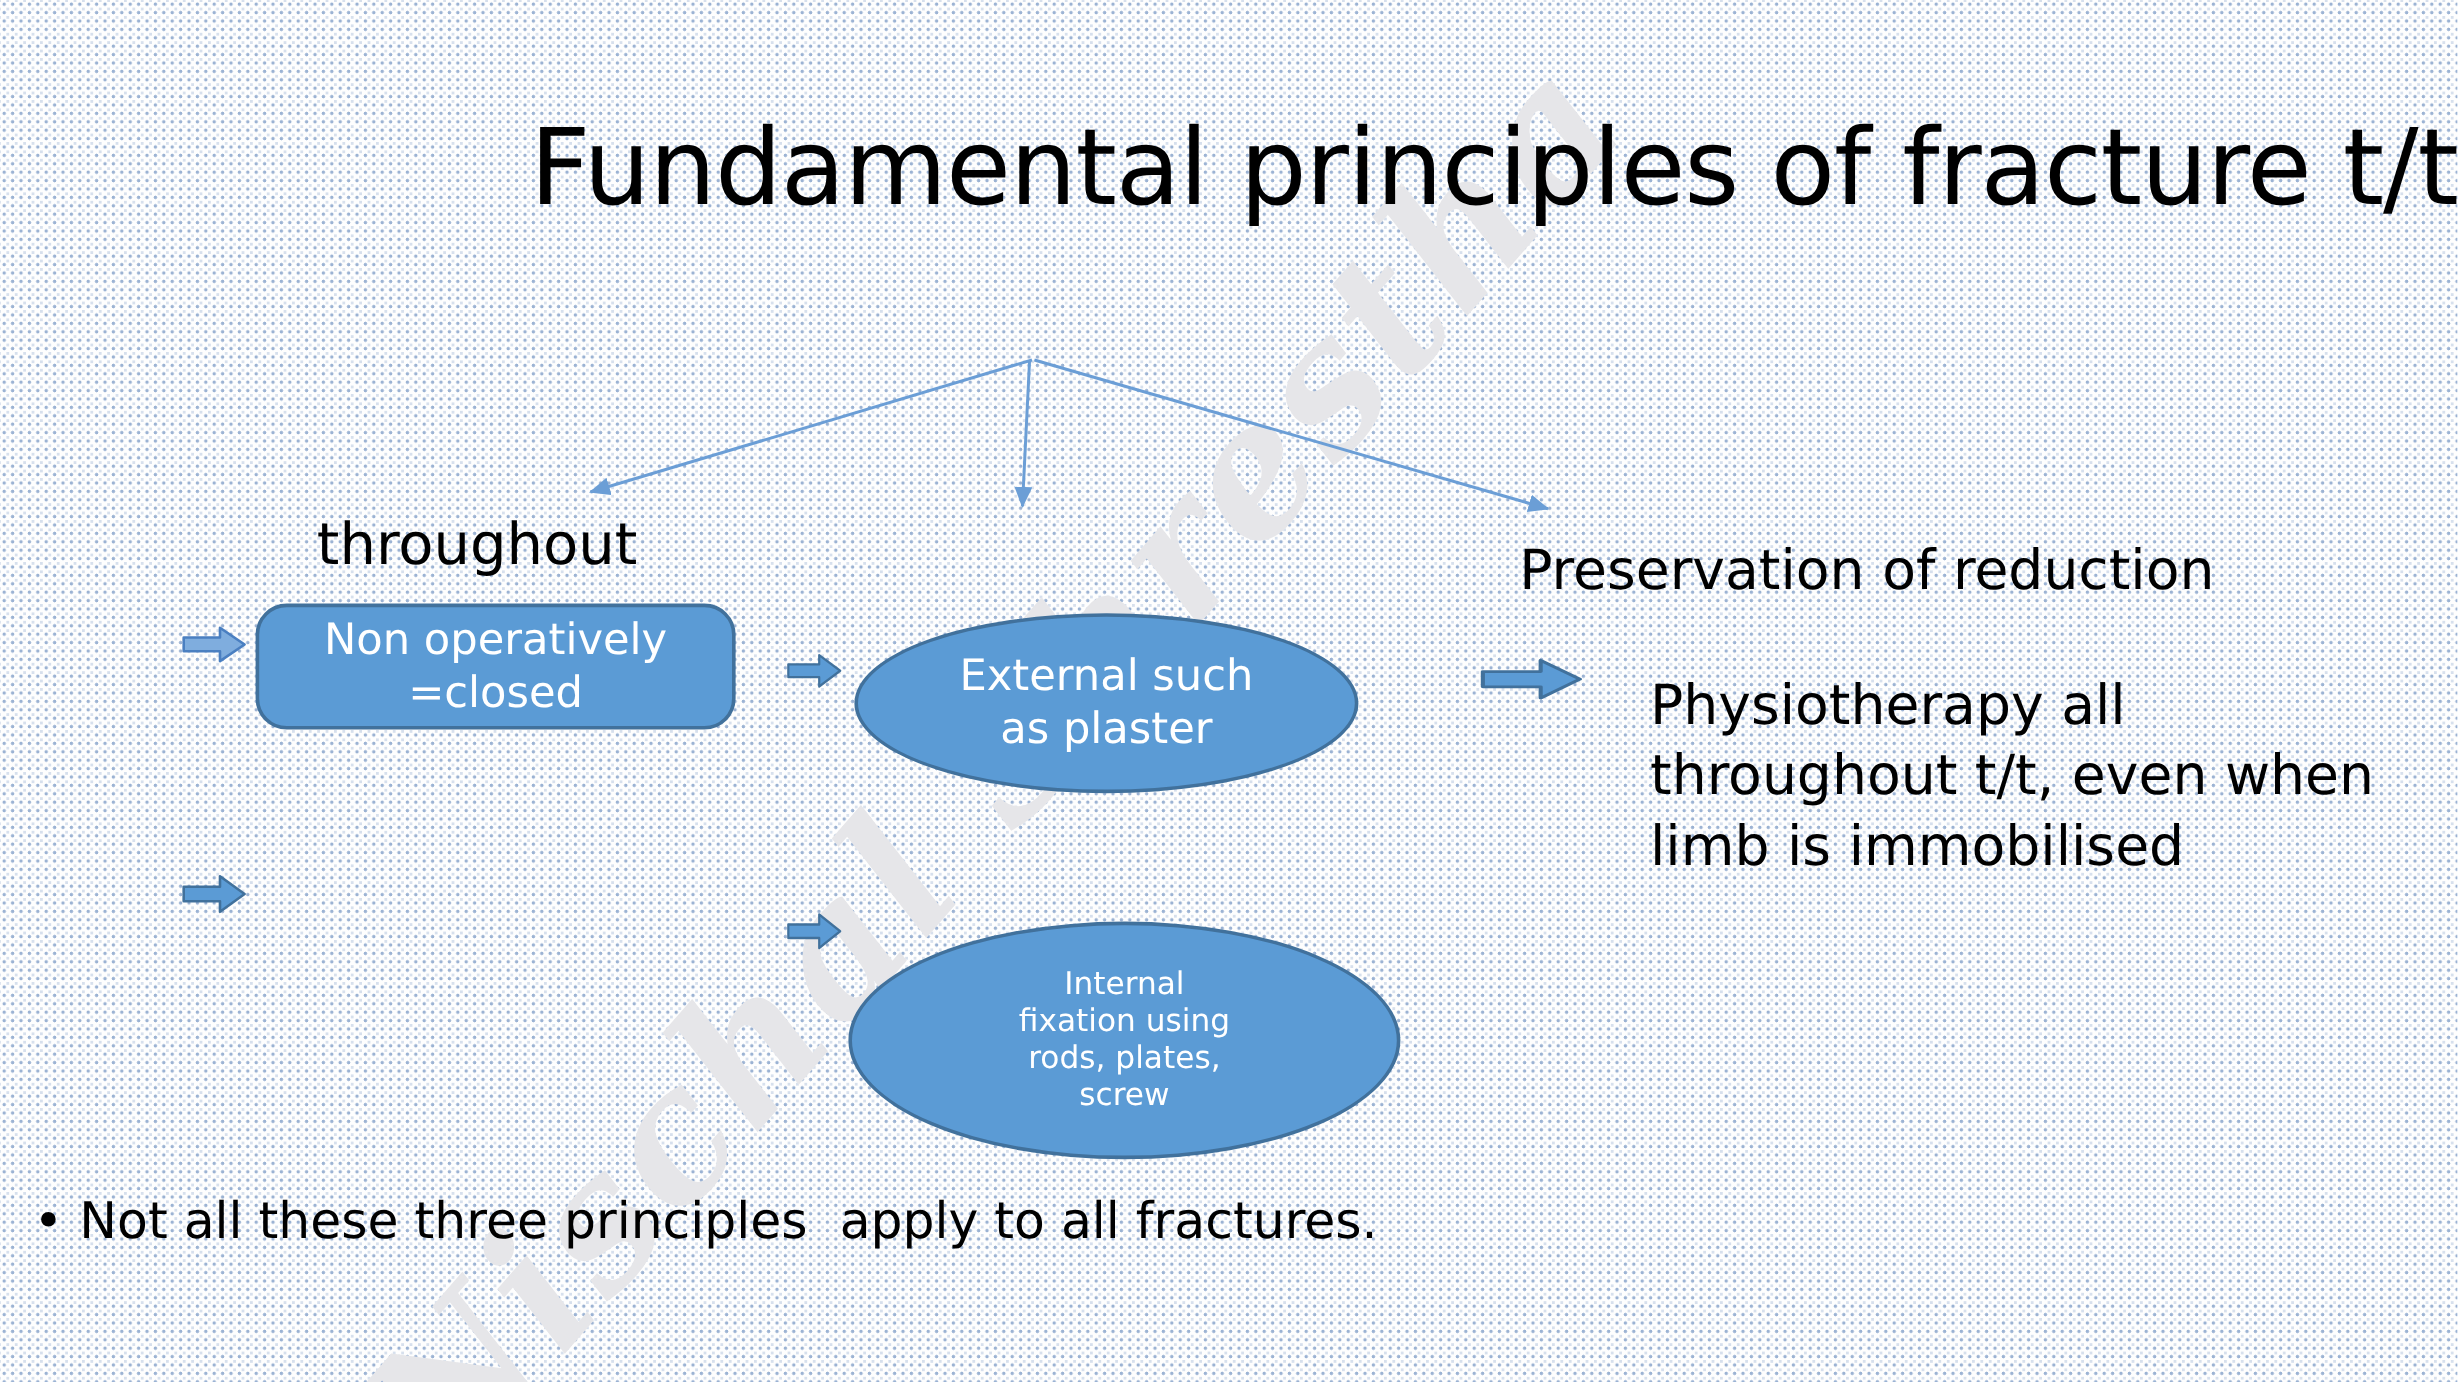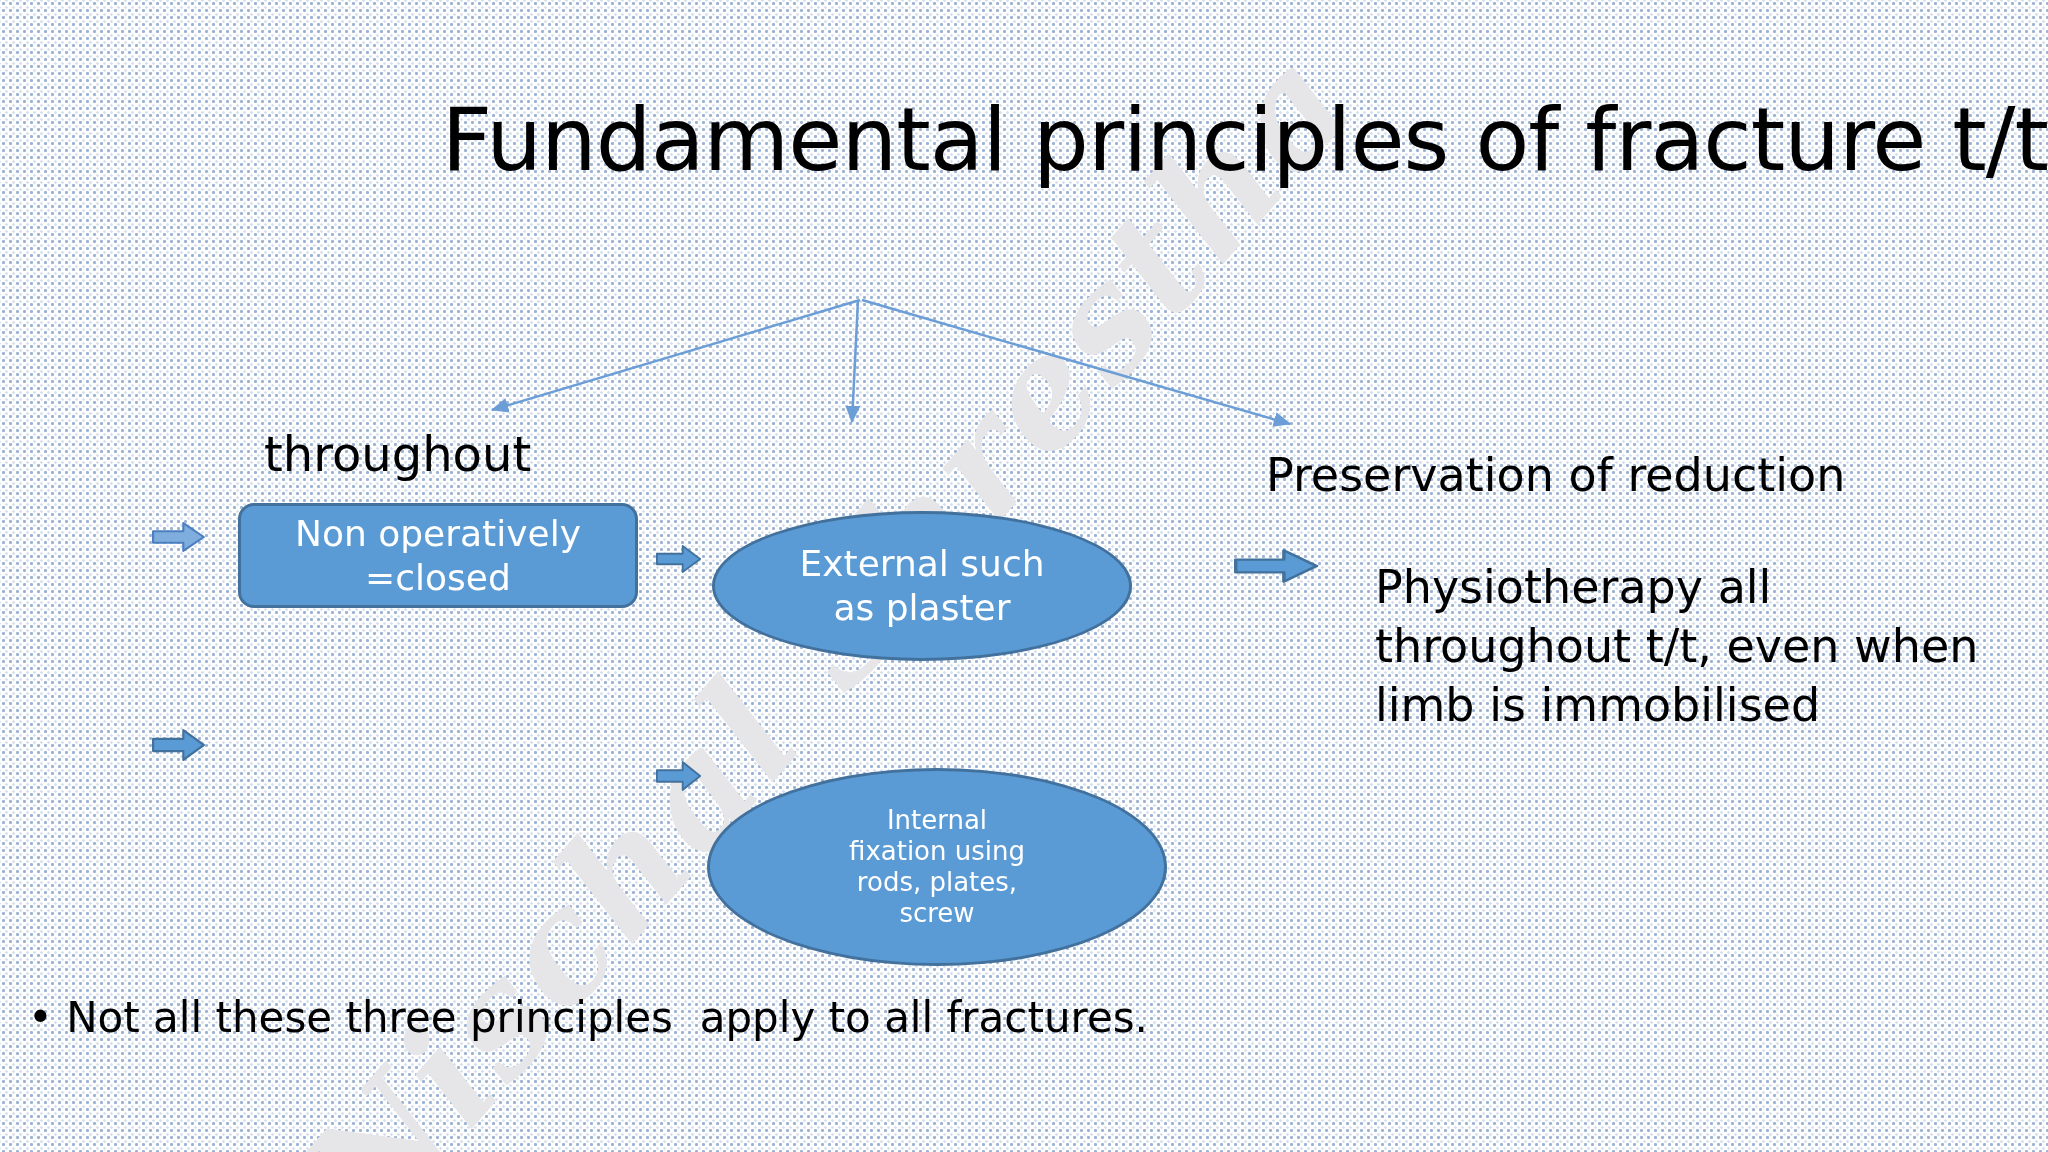--- a/index.html
+++ b/index.html
@@ -26,21 +26,21 @@
   .connectors{position:absolute;left:0;top:0;z-index:2;}
   .branch-label{position:absolute;z-index:3;font-size:48px;}
   .label-reduction{left:264px;top:426px;}
   .label-immobilisation{left:738px;top:444px;}
   .label-preservation{left:1266px;top:448px;font-size:46px;}
   .shape{
     position:absolute;z-index:3;display:flex;align-items:center;justify-content:center;
     background:#5b9bd5;border:3px solid #41719c;color:#fff;
     text-align:center;font-size:36px;line-height:1.22;box-sizing:border-box;
   }
-  .rounded-rect{border-radius:16px;margin-left:25px;}
+  .rounded-rect{border-radius:26px;}
   .ellipse{border-radius:50%;}
   .box1{left:213px;top:503px;width:400px;height:105px;}
   .box2{left:213px;top:700px;width:400px;height:126px;}
   .ellipse1{left:712px;top:511px;width:420px;height:150px;}
   .ellipse2{left:707px;top:768px;width:460px;height:198px;font-size:26px;line-height:1.2;}
   .multiline{white-space:pre-line;}
   .note{
     position:absolute;left:1354px;top:558px;z-index:3;width:660px;
     font-size:46px;line-height:1.28;white-space:pre-line;margin-left:21px;
   }

